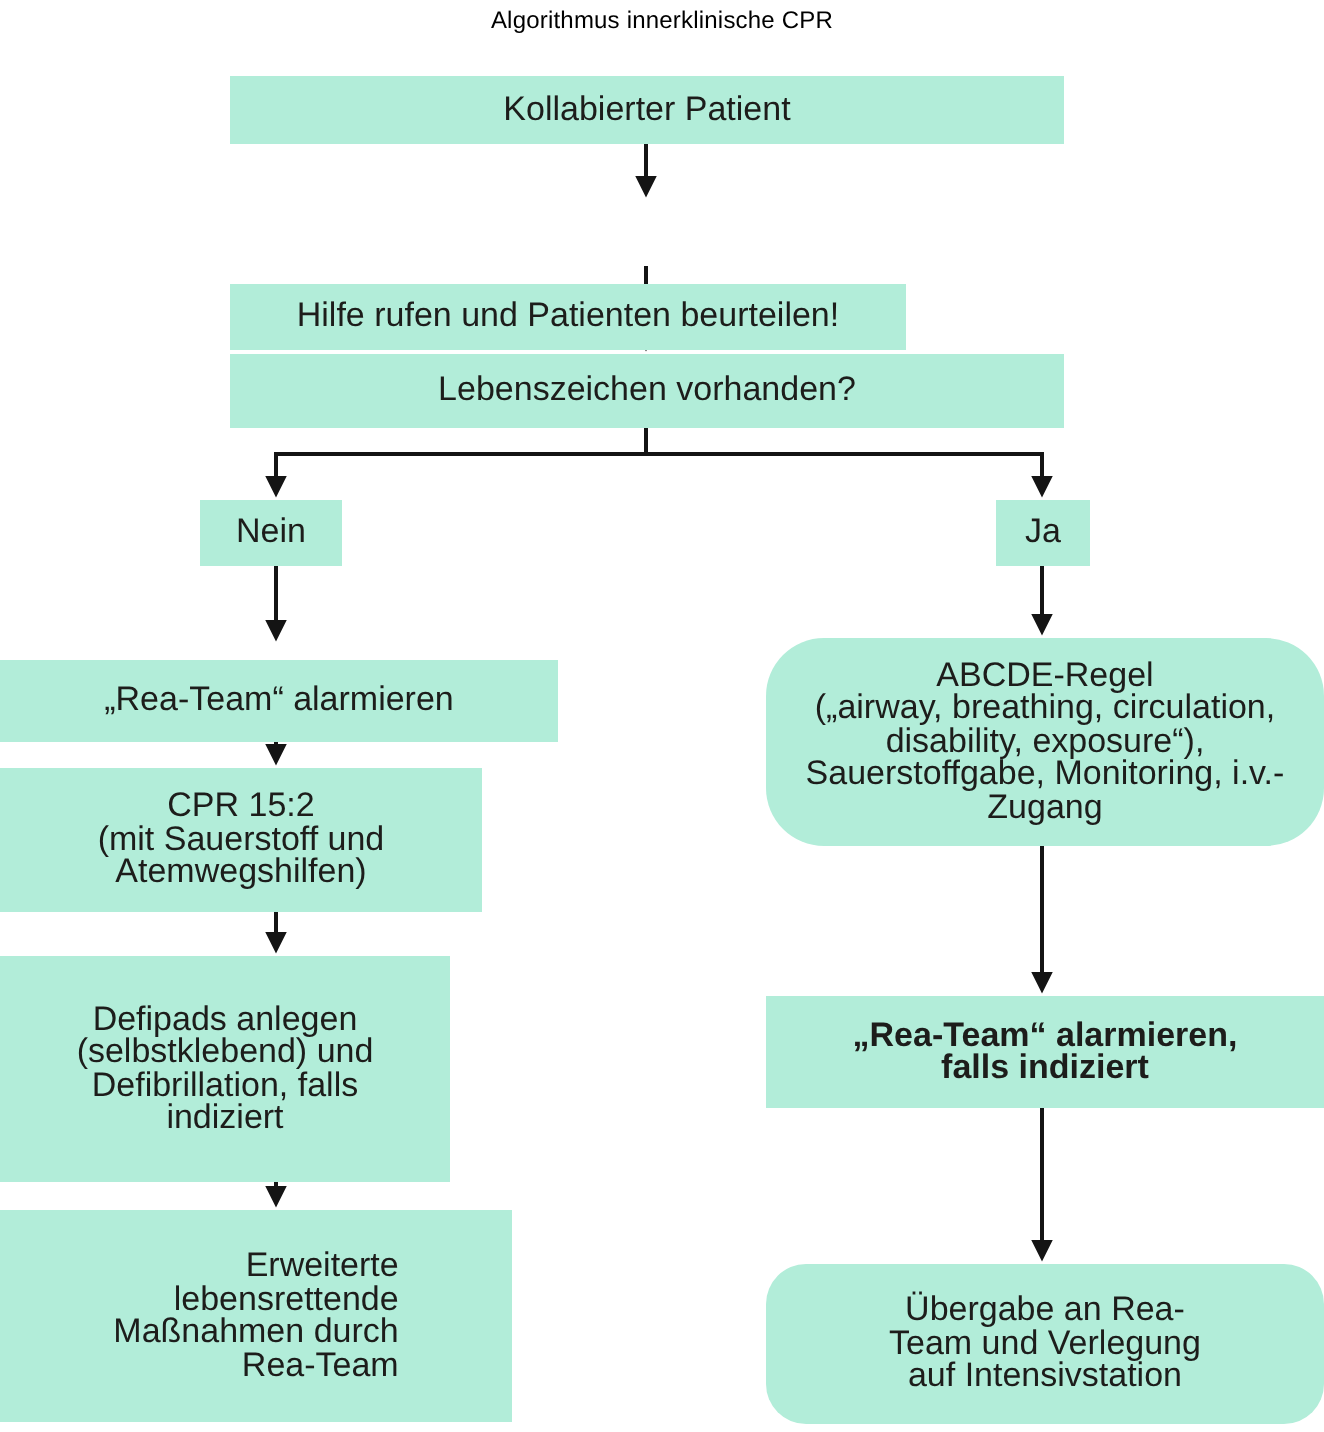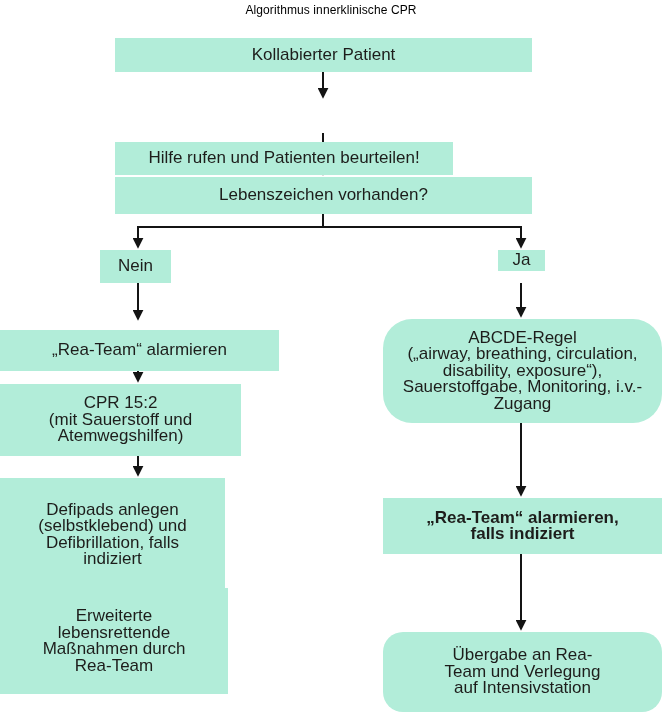--- a/index.html
+++ b/index.html
@@ -48,25 +48,25 @@
   }
   .arrows line {
     stroke: #141414;
     stroke-width: 2;
   }
   
   #n-kollabiert      { left:115px; top:38px;  width:417px; height:34px; }
   #n-hilfe           { left:115px; top:100px; width:338px; height:33px;margin-top:42px; }
   #n-lebenszeichen   { left:115px; top:177px; width:417px; height:37px;text-align:right; }
   #n-nein            { left:100px; top:250px; width:71px;  height:33px; }
-  #n-ja              { left:498px; top:250px; width:47px;  height:21px; }
+  #n-ja              { left:498px; top:250px; width:47px;  height:33px; }
   #n-rea-alarmieren  { left:0px;   top:330px; width:279px; height:41px; }
   #n-cpr             { left:0px;   top:384px; width:241px; height:72px; }
   #n-defipads        { left:0px;   top:478px; width:225px; height:113px; }
-  #n-erweitert       { left:0px;   top:588px; width:228px; height:106px; }
+  #n-erweitert       { left:0px;   top:605px; width:256px; height:106px;text-align:right; }
   #n-abcde           { left:383px; top:319px; width:279px; height:104px;border-radius:29px; }
   #n-rea-falls       { left:383px; top:498px; width:279px; height:56px;font-weight:bold; }
   #n-uebergabe       { left:383px; top:632px; width:279px; height:80px;border-radius:20px; }
 </style>
 </head>
 <body>
 
 <div class="canvas">
 
   <div class="title">Algorithmus innerklinische CPR</div>

